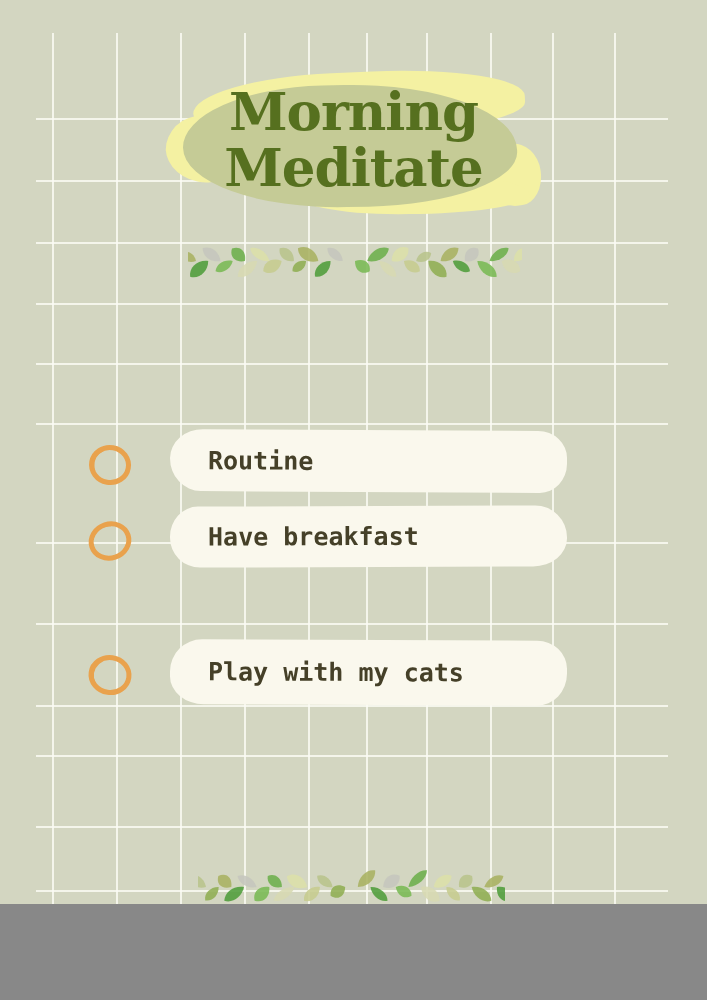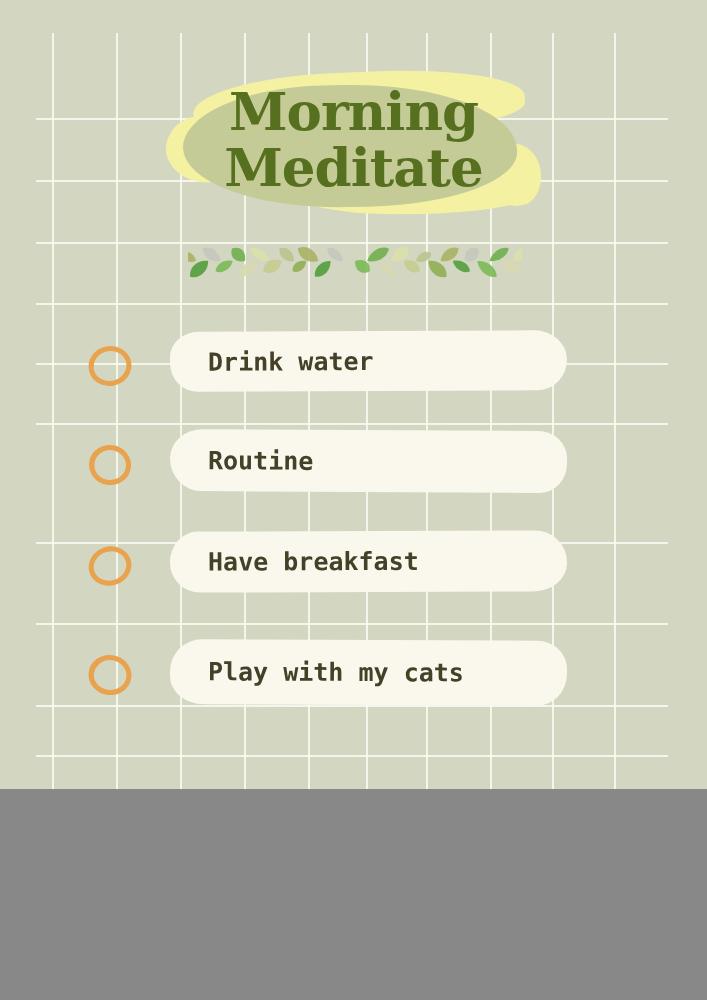--- a/index.html
+++ b/index.html
@@ -1,17 +1,17 @@
 <!DOCTYPE html>
 <html><head>
 <meta charset="utf-8">
 <style>
   html,body{margin:0;padding:0;background:#888;}
   .canvas{
-    position:relative;width:707px;height:789px;overflow:hidden;
+    position:relative;width:707px;height:904px;overflow:hidden;
     background:var(--background,#d3d6c1);
     font-family:"Liberation Sans",sans-serif;
   }
   
   .grid{position:absolute;inset:0;z-index:1;}
   .gl{position:absolute;background:var(--grid-line,#fbfbf4);opacity:.82;}
   .gl.v{top:33px;height:940px;width:2px;}
   .gl.h{left:36px;width:632px;height:2px;}
   
   .title-wrap{position:absolute;left:0;top:0;width:100%;height:230px;z-index:2;}
@@ -33,21 +33,21 @@
   }
   .title-text span{display:block;}
   
   .garland{position:absolute;z-index:2;}
   .garland.top{left:188px;top:238px;}
   .garland.bottom{left:198px;top:864px;}
   
   .row{position:absolute;left:0;width:100%;z-index:2;}
   .r1{top:331px;height:60px;}
   .r2{top:430px;height:62px;}
-  .r3{top:531px;height:61px;}
+  .r3{top:506px;height:61px;}
   .r4{top:640px;height:65px;}
   .r5{top:744px;height:67px;}
   .pill{
     position:absolute;left:170px;width:397px;height:100%;
     background:var(--pill-background,#faf8ed);
     display:flex;align-items:center;
   }
   .r1 .pill{border-radius:30px 34px 30px 28px/26px 30px 32px 30px;transform:rotate(-.25deg);}
   .r2 .pill{border-radius:34px 30px 28px 32px/30px 28px 30px 34px;transform:rotate(.3deg);}
   .r3 .pill{border-radius:28px 32px 34px 30px/30px 32px 28px 30px;transform:rotate(-.2deg);}
@@ -126,31 +126,20 @@
       <path d="M0 0 C 7.199999999999999 -8, 18.72 -8, 24 0 C 18.72 8, 7.199999999999999 8, 0 0 Z" fill="#8fae52" fill-opacity="0.88" transform="translate(240.3846153846154 23) rotate(41)"></path>
       <path d="M0 0 C 6.6 -7, 17.16 -7, 22 0 C 17.16 7, 6.6 7, 0 0 Z" fill="#a9b261" fill-opacity="0.88" transform="translate(252.6153846153846 23) rotate(-36)"></path>
       <path d="M0 0 C 6 -6, 15.600000000000001 -6, 20 0 C 15.600000000000001 6, 6 6, 0 0 Z" fill="#4f9d3a" fill-opacity="0.88" transform="translate(264.84615384615387 23) rotate(31)"></path>
       <path d="M0 0 C 5.3999999999999995 -8, 14.040000000000001 -8, 18 0 C 14.040000000000001 8, 5.3999999999999995 8, 0 0 Z" fill="#c5c6bd" fill-opacity="0.88" transform="translate(277.0769230769231 23) rotate(-44)"></path>
       <path d="M0 0 C 7.5 -7, 19.5 -7, 25 0 C 19.5 7, 7.5 7, 0 0 Z" fill="#79b953" fill-opacity="0.88" transform="translate(289.3076923076923 23) rotate(39)"></path>
       <path d="M0 0 C 6.8999999999999995 -6, 17.94 -6, 23 0 C 17.94 6, 6.8999999999999995 6, 0 0 Z" fill="#6caf4b" fill-opacity="0.88" transform="translate(301.53846153846155 23) rotate(-34)"></path>
       <path d="M0 0 C 6.3 -8, 16.38 -8, 21 0 C 16.38 8, 6.3 8, 0 0 Z" fill="#d7dab2" fill-opacity="0.88" transform="translate(313.7692307692308 23) rotate(29)"></path>
       <path d="M0 0 C 5.7 -7, 14.82 -7, 19 0 C 14.82 7, 5.7 7, 0 0 Z" fill="#dce0a8" fill-opacity="0.88" transform="translate(326 23) rotate(-42)"></path>
     </svg>
 
-  <div class="row r1">
-    <div class="cbox">
-      <svg viewBox="0 0 46 46">
-          <ellipse cx="23" cy="23" rx="19" ry="17.5" fill="none" stroke="var(--checkbox-orange)" stroke-width="5" transform="rotate(-12 23 23)"></ellipse>
-        <ellipse cx="23" cy="23" rx="17.5" ry="16.5" fill="none" stroke="var(--checkbox-orange)" stroke-width="2.5" pathLength="100" stroke-dasharray="26 100" stroke-dashoffset="-48" transform="rotate(6 23 23)"></ellipse>
-        </svg>
-    </div>
-    <div class="pill">
-      <span class="label">Drink water</span>
-    </div>
-  </div>
 
   <div class="row r2">
     <div class="cbox">
       <svg viewBox="0 0 46 46">
           <ellipse cx="23" cy="23" rx="18.5" ry="17.5" fill="none" stroke="var(--checkbox-orange)" stroke-width="5" transform="rotate(10 23 23)"></ellipse>
         <ellipse cx="23" cy="23" rx="17" ry="16.5" fill="none" stroke="var(--checkbox-orange)" stroke-width="2.5" pathLength="100" stroke-dasharray="24 100" stroke-dashoffset="-46" transform="rotate(-8 23 23)"></ellipse>
         </svg>
     </div>
     <div class="pill">
       <span class="label">Routine</span>

